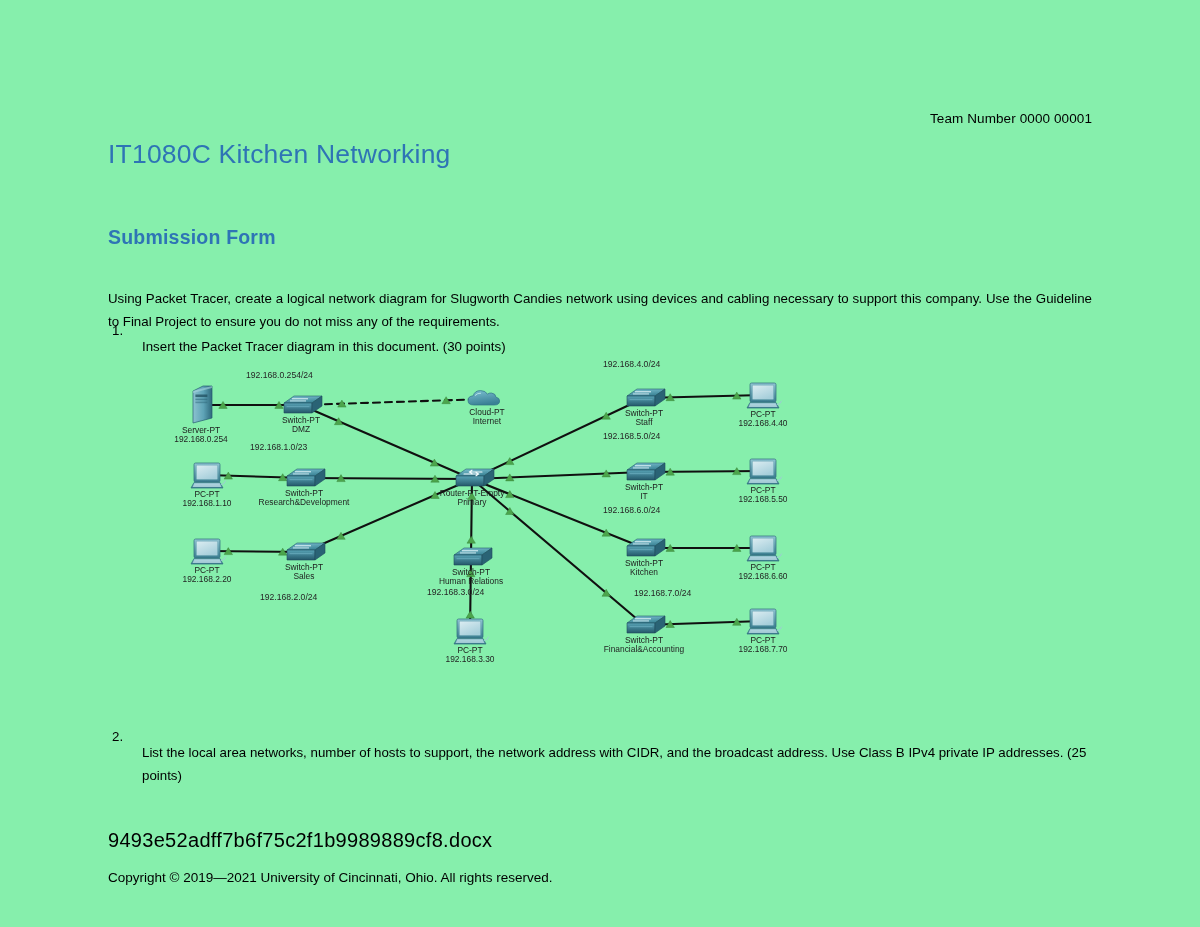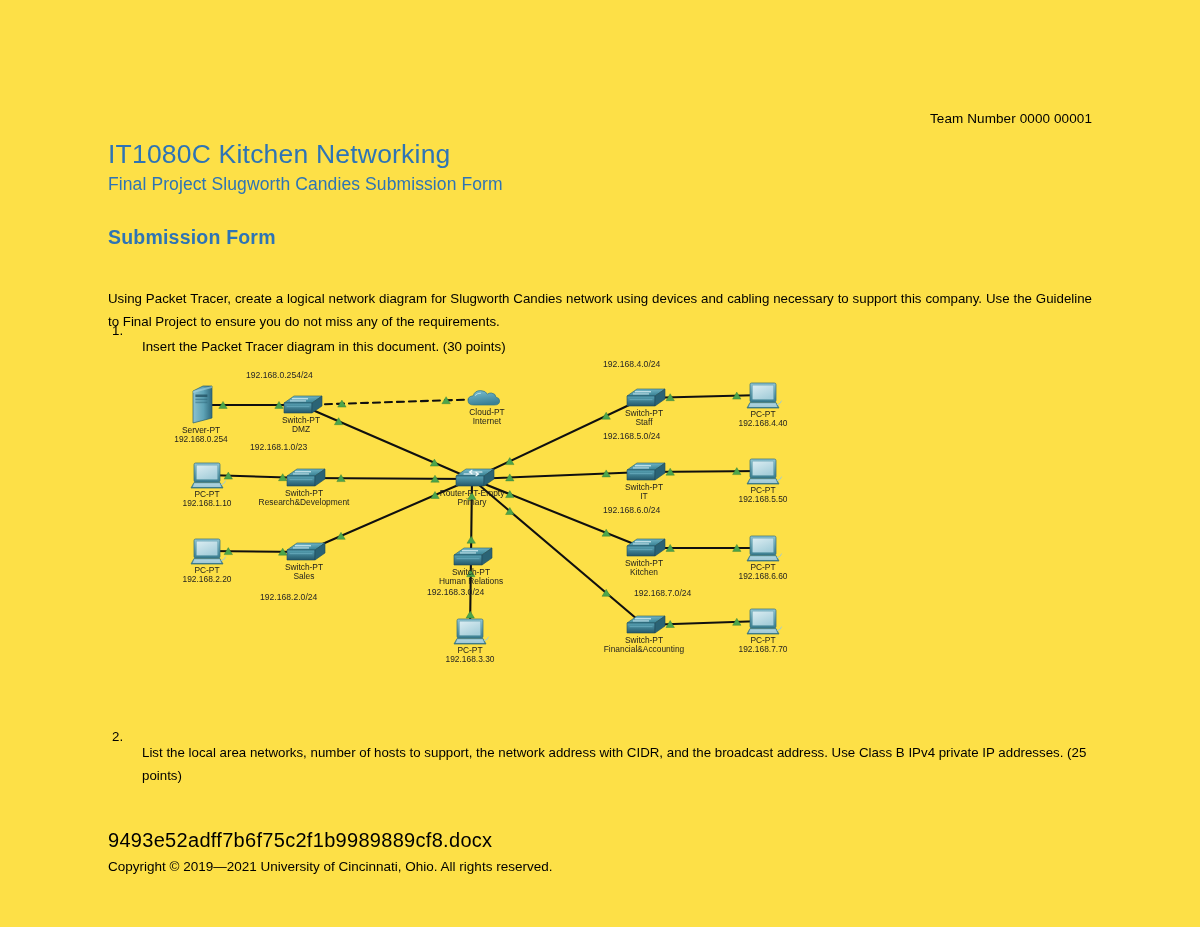--- a/index.html
+++ b/index.html
@@ -9,21 +9,21 @@
     background: #ffffff;
   }
   body {
     font-family: "Liberation Sans", sans-serif;
     color: #000000;
   }
   .page {
     position: relative;
     width: 1200px;
     height: 927px;
-    background: #fde047;
+    background: #86efac;
     overflow: hidden;
     box-sizing: border-box;
   }
   .content {
     position: absolute;
     left: 108px;
     top: 0;
     width: 984px;
   }
 
@@ -107,21 +107,21 @@
     font-size: 20px;
     font-family: Liberation Sans, sans-serif;
     color: #000;
     letter-spacing: 0.3px;
     line-height: 1.4;
   }
   .footer-copyright {
     font-size: 13.5px;
     color: #000;
     line-height: 1.5;
-    margin-top: 3px;
+    margin-top: 14px;
   }
 
   
   .diagram-wrap {
     position: absolute;
     left: 150px;
     top: 350px;
     width: 660px;
     height: 330px;
   }
@@ -146,21 +146,20 @@
 <body>
 
 <div class="page">
 
   <div class="content">
 
     <div class="doc-header">Team Number 0000 00001</div>
 
     <div class="title-block">
       <h1 class="doc-title">IT1080C Kitchen Networking</h1>
-      <h2 class="doc-subtitle">Final Project Slugworth Candies Submission Form</h2>
     </div>
 
     <h3 class="section-heading">Submission Form</h3>
 
     <p class="intro">Using Packet Tracer, create a logical network diagram for Slugworth Candies network using devices and cabling necessary to support this company. Use the Guideline to Final Project to ensure you do not miss any of the requirements.</p>
 
     <div class="item" id="item-1">
       <span class="item-num">1.</span>
       <span class="item-text">Insert the Packet Tracer diagram in this document. (30 points)</span>
     </div>

